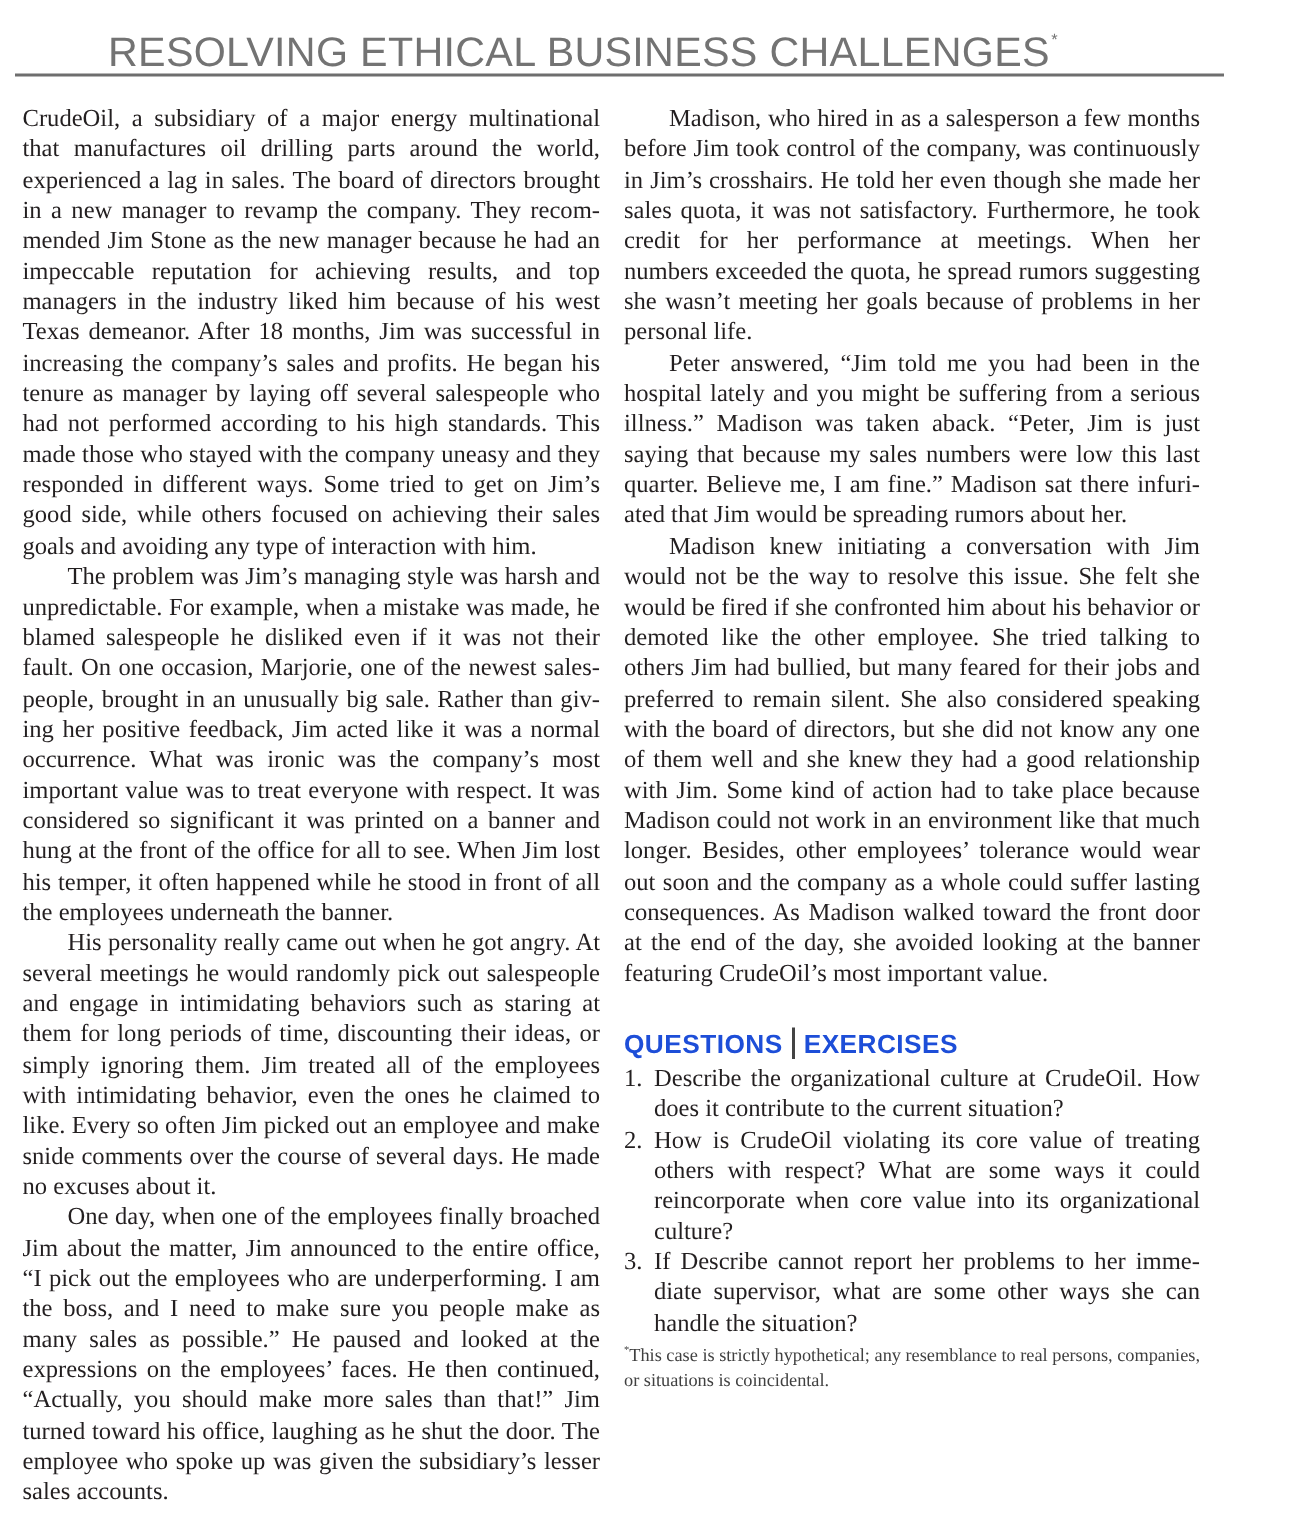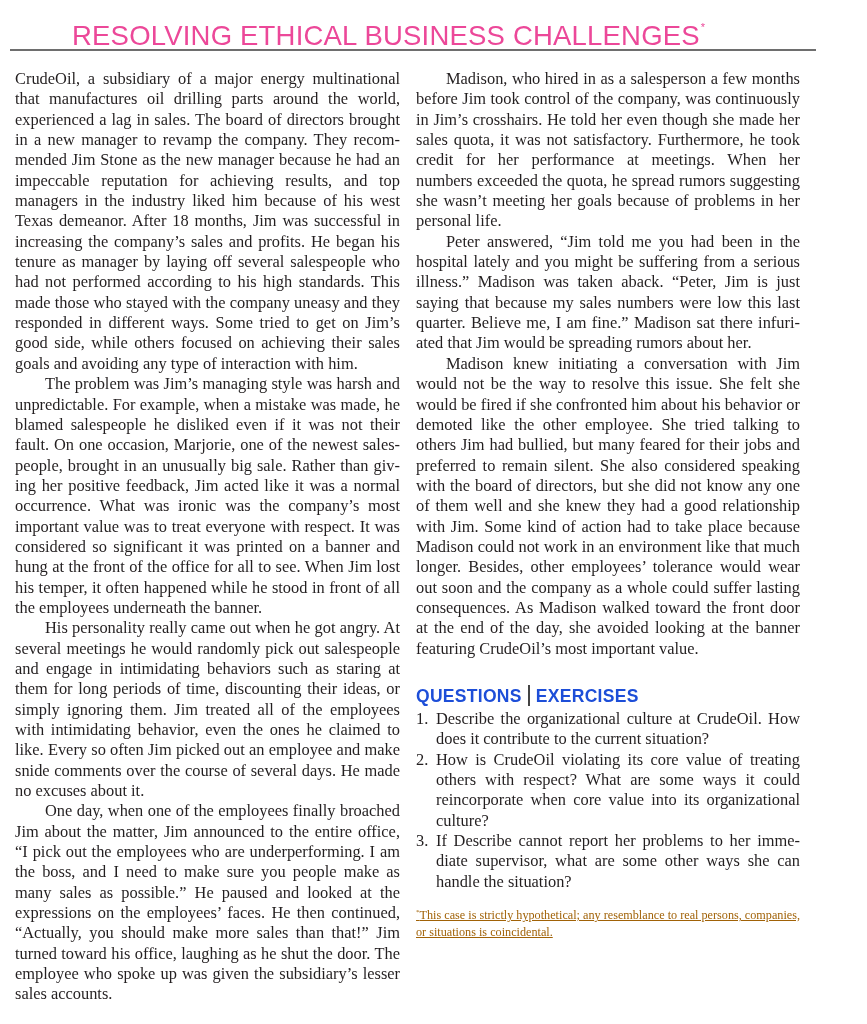--- a/index.html
+++ b/index.html
@@ -5,21 +5,21 @@
     html, body { margin: 0; padding: 0; background: #ffffff; }
     body { width: 867px; height: 1024px; position: relative; overflow: hidden; }
     .header {
       position: absolute; left: 10px; top: 0; width: 806px; height: 49px;
       border-bottom: 2px solid #6e6e6e;
     }
     .title {
       position: absolute; left: 62px; top: 12px;
       font-family: "Liberation Sans", sans-serif;
       font-size: 27.5px; letter-spacing: 0.2px;
-      color: #ec4899; white-space: nowrap; line-height: 30px;
+      color: #737373; white-space: nowrap; line-height: 30px;
     }
     .title sup { font-size: 11px; vertical-align: 14px; margin-left: 1px; }
     .col {
       position: absolute; top: 69px;
       font-family: "Liberation Serif", serif;
       font-size: 16.4px; line-height: 20.35px; color: #231f20;
       text-align: justify; hyphens: manual;
     }
     .col-left { left: 15px; width: 385px; }
     .col-right { left: 416px; width: 384px; }
@@ -40,23 +40,22 @@
     ol.questions {
       margin: 0; padding: 0; list-style: none;
     }
     ol.questions li {
       position: relative; padding-left: 20px; text-align: justify;
     }
     ol.questions li .num {
       position: absolute; left: 0; top: 0;
     }
     .footnote {
-      margin-top: 12px; font-size: 12.2px; line-height: 17px; text-align: justify;
-      color: #a16207;
-      text-decoration: underline;
+      font-size: 12.2px; line-height: 17px; text-align: justify;
+      color: #404040;
     }
     .footnote sup { font-size: 7px; vertical-align: 5px; }
   </style>
 </head>
 <body>
 
 <div class="header">
   <div class="title"><span>RESOLVING ETHICAL BUSINESS CHALLENGES</span><sup>*</sup></div>
 </div>
 

